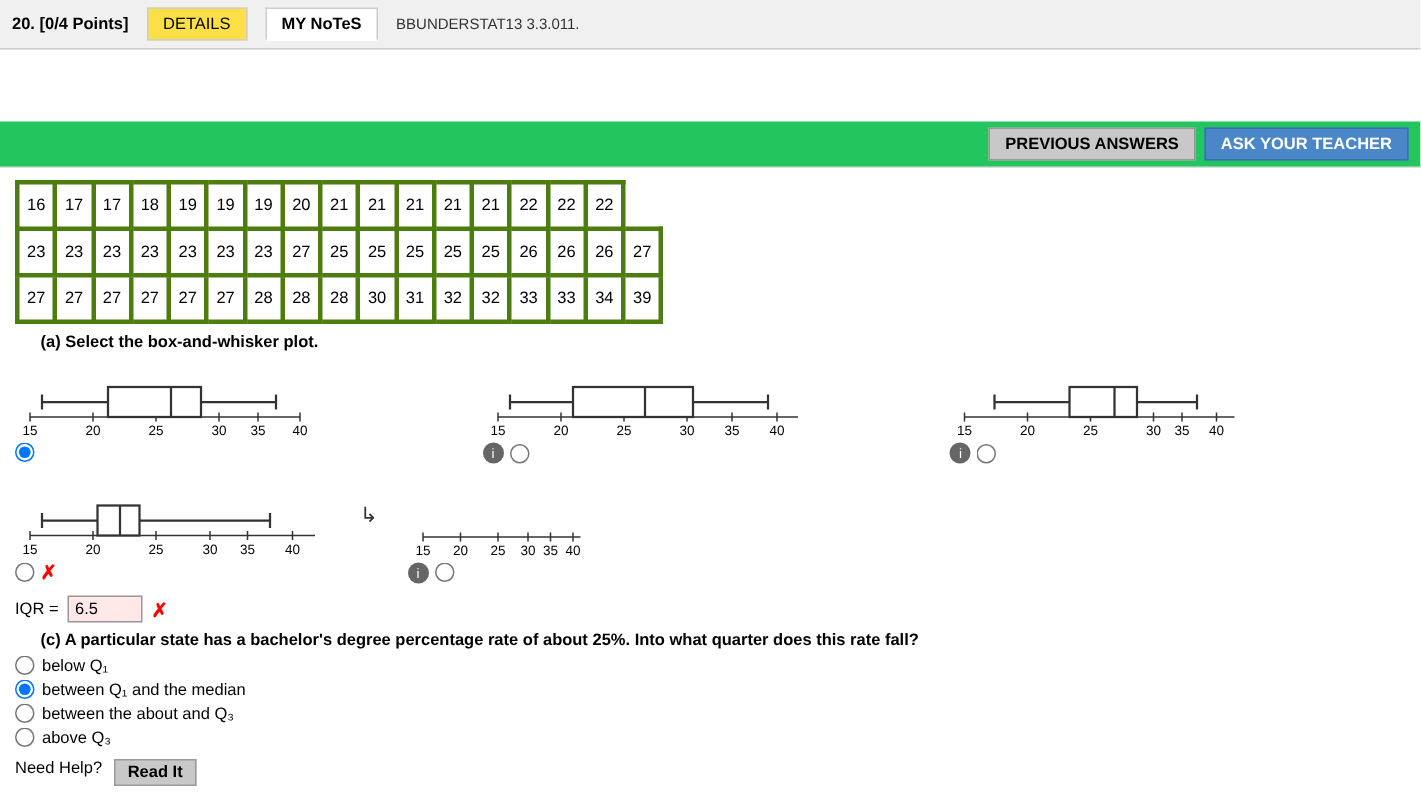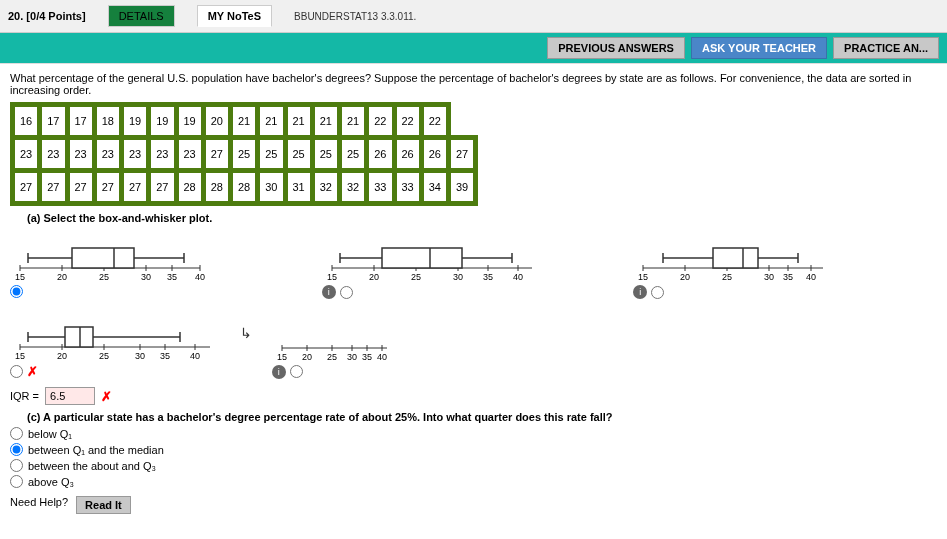--- a/index.html
+++ b/index.html
@@ -6,28 +6,28 @@
     body { font-family: Arial, sans-serif; font-size: 11px; background: #fff; width: 947px; height: 539px; overflow: hidden; }
 
     
     .top-bar {
       display: flex;
       align-items: center;
       height: 33px;
       background: #f0f0f0;
       border-bottom: 1px solid #ccc;
       padding: 0 8px;
-      gap: 22px;
+      gap: 12px;
       justify-content: flex-end;
     }
     .tab-item {
       padding: 4px 10px;
       font-size: 11px;
       border: 1px solid #ccc;
-      background: #15803d;
+      background: #fde047;
       cursor: pointer;
       white-space: nowrap;
     }
     .tab-item.active {
       background: #fff;
       border-bottom: 1px solid #fff;
       font-weight: bold;
     }
     .breadcrumb-url {
       font-size: 10px;
@@ -42,21 +42,22 @@
     }
 
     
     .action-bar {
       display: flex;
       align-items: center;
       justify-content: flex-end;
       padding: 4px 8px;
       gap: 6px;
       border-bottom: 1px solid #ddd;
-      background: #14b8a6;
+      background: #22c55e;
+      margin-top: 48px;
     }
     .action-btn {
       padding: 4px 10px;
       font-size: 11px;
       background: #c8c8c8;
       border: 1px solid #999;
       cursor: pointer;
       white-space: nowrap;
       font-weight: bold;
     }
@@ -77,21 +78,21 @@
       font-size: 11px;
       margin-bottom: 6px;
     }
 
     
     .data-table {
       border-collapse: collapse;
       margin-bottom: 6px;
     }
     .data-table td {
-      border: 5px solid #4d7c0f;
+      border: 3px solid #4d7c0f;
       padding: 8px 5px;
       text-align: left;
       font-size: 11px;
       min-width: 22px;
     }
 
     
     .part-label {
       font-weight: bold;
       margin: 6px 0 4px 0;
@@ -209,26 +210,24 @@
 <div class="top-bar">
   <span class="points-label">20. [0/4 Points]</span>
   <div class="tab-item">DETAILS</div>
   <div class="tab-item active">MY NoTeS</div>
   <span class="breadcrumb-url">BBUNDERSTAT13 3.3.011.</span>
 </div>
 
 <div class="action-bar">
   <button class="action-btn">PREVIOUS ANSWERS</button>
   <button class="action-btn blue">ASK YOUR TEACHER</button>
-  <button class="action-btn">PRACTICE AN...</button>
 </div>
 
 <div class="main-content">
 
-  <div class="question-header">What percentage of the general U.S. population have bachelor's degrees? Suppose the percentage of bachelor's degrees by state are as follows. For convenience, the data are sorted in increasing order.</div>
 
   <table class="data-table">
     <tbody id="data-table-body">
     <tr>
           <td>16</td>
           <td>17</td>
           <td>17</td>
           <td>18</td>
           <td>19</td>
           <td>19</td>

